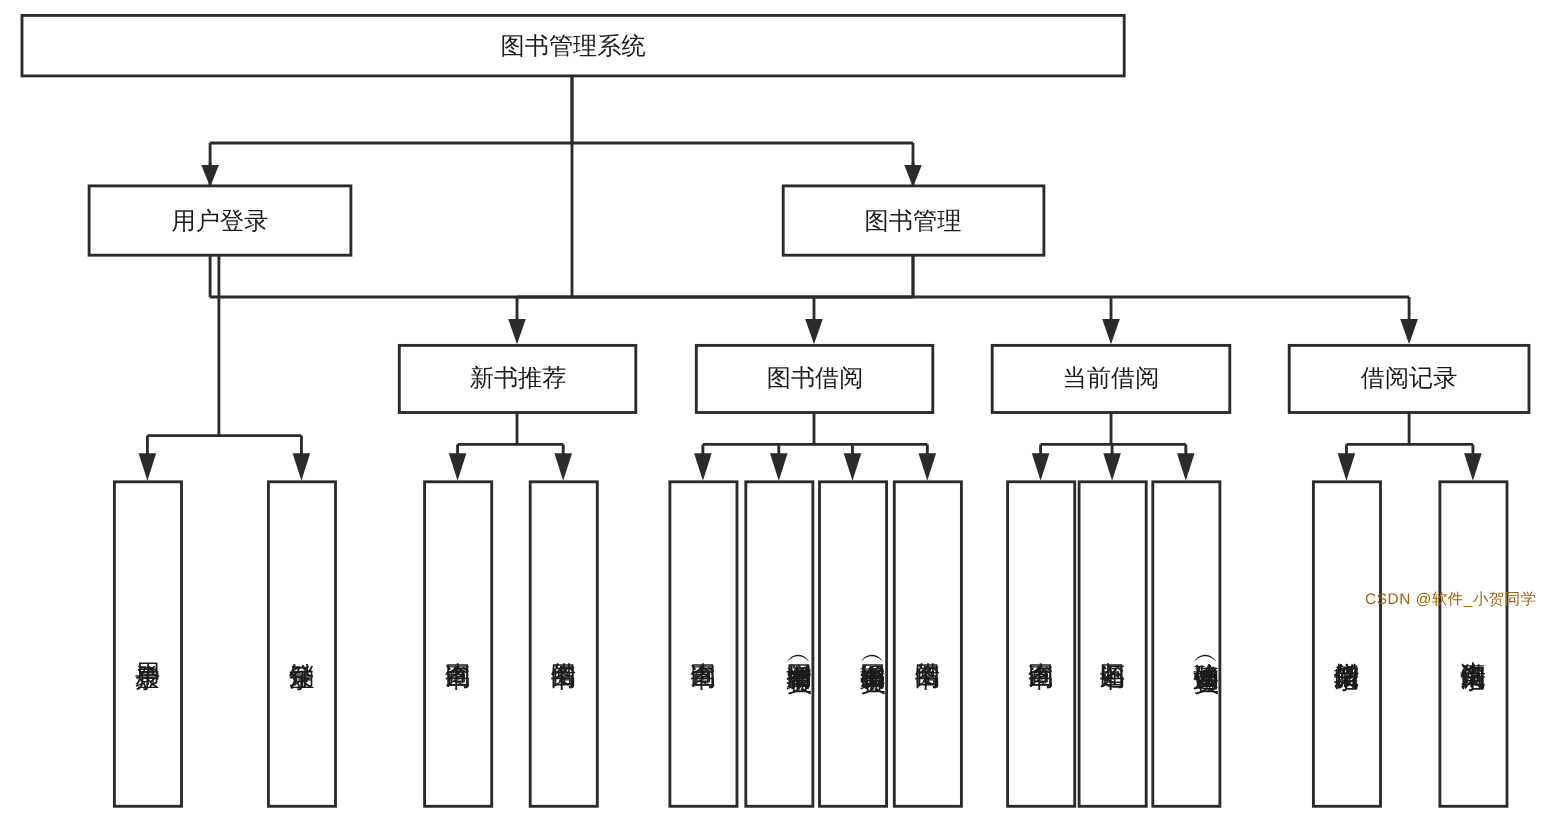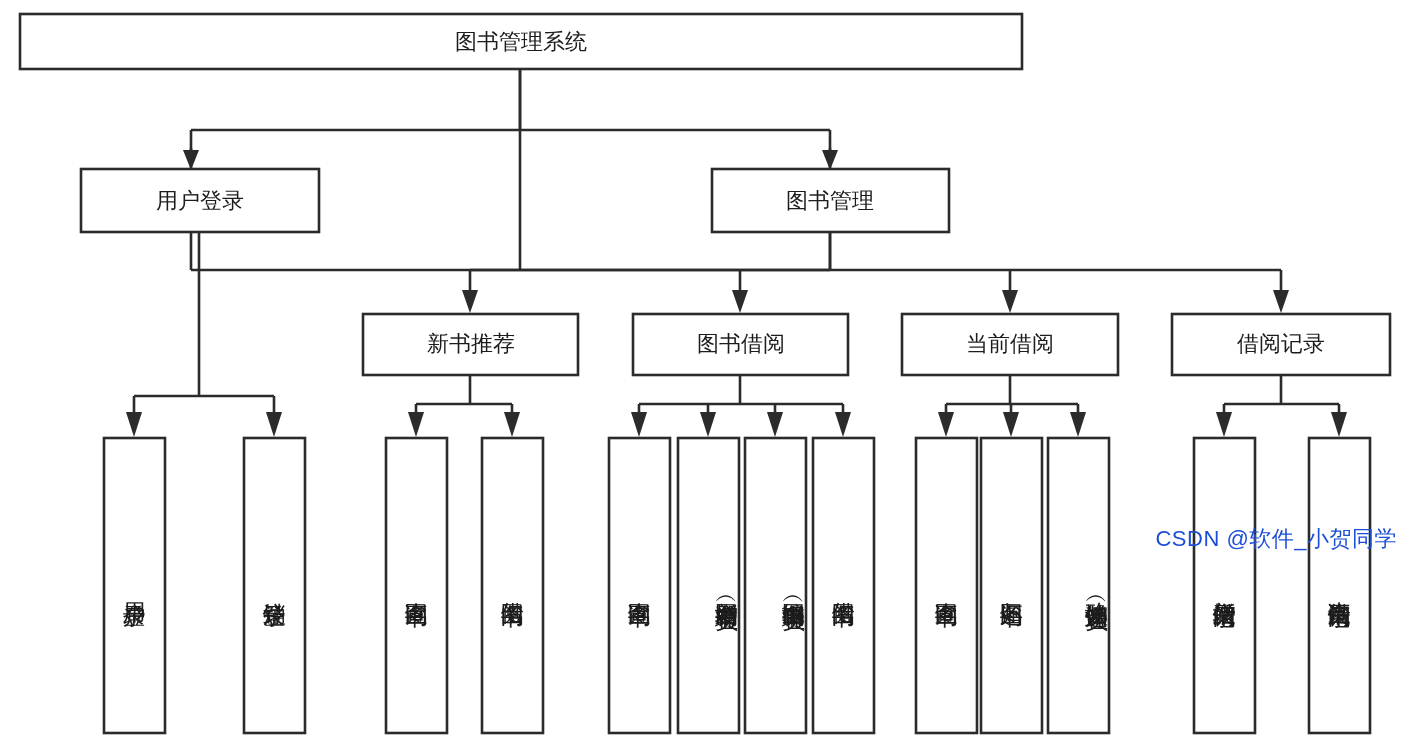--- a/index.html
+++ b/index.html
@@ -65,22 +65,22 @@
     justify-content: center;
     text-align: center;
     pointer-events: none;
     user-select: none;
   }
   .watermark {
     position: absolute;
     right: 8px;
     bottom: 4px;
     font-family: "Liberation Sans", sans-serif;
-    font-size: 22px;
-    color: #1d4ed8;
+    font-size: 14px;
+    color: #a16207;
     letter-spacing: 0.5px;
     white-space: nowrap;
   }
 </style>
 </head>
 <body>
 
 <div id="diagram-root">
 
   <svg id="flow" viewBox="0 0 1405 747" xmlns="http://www.w3.org/2000/svg">

